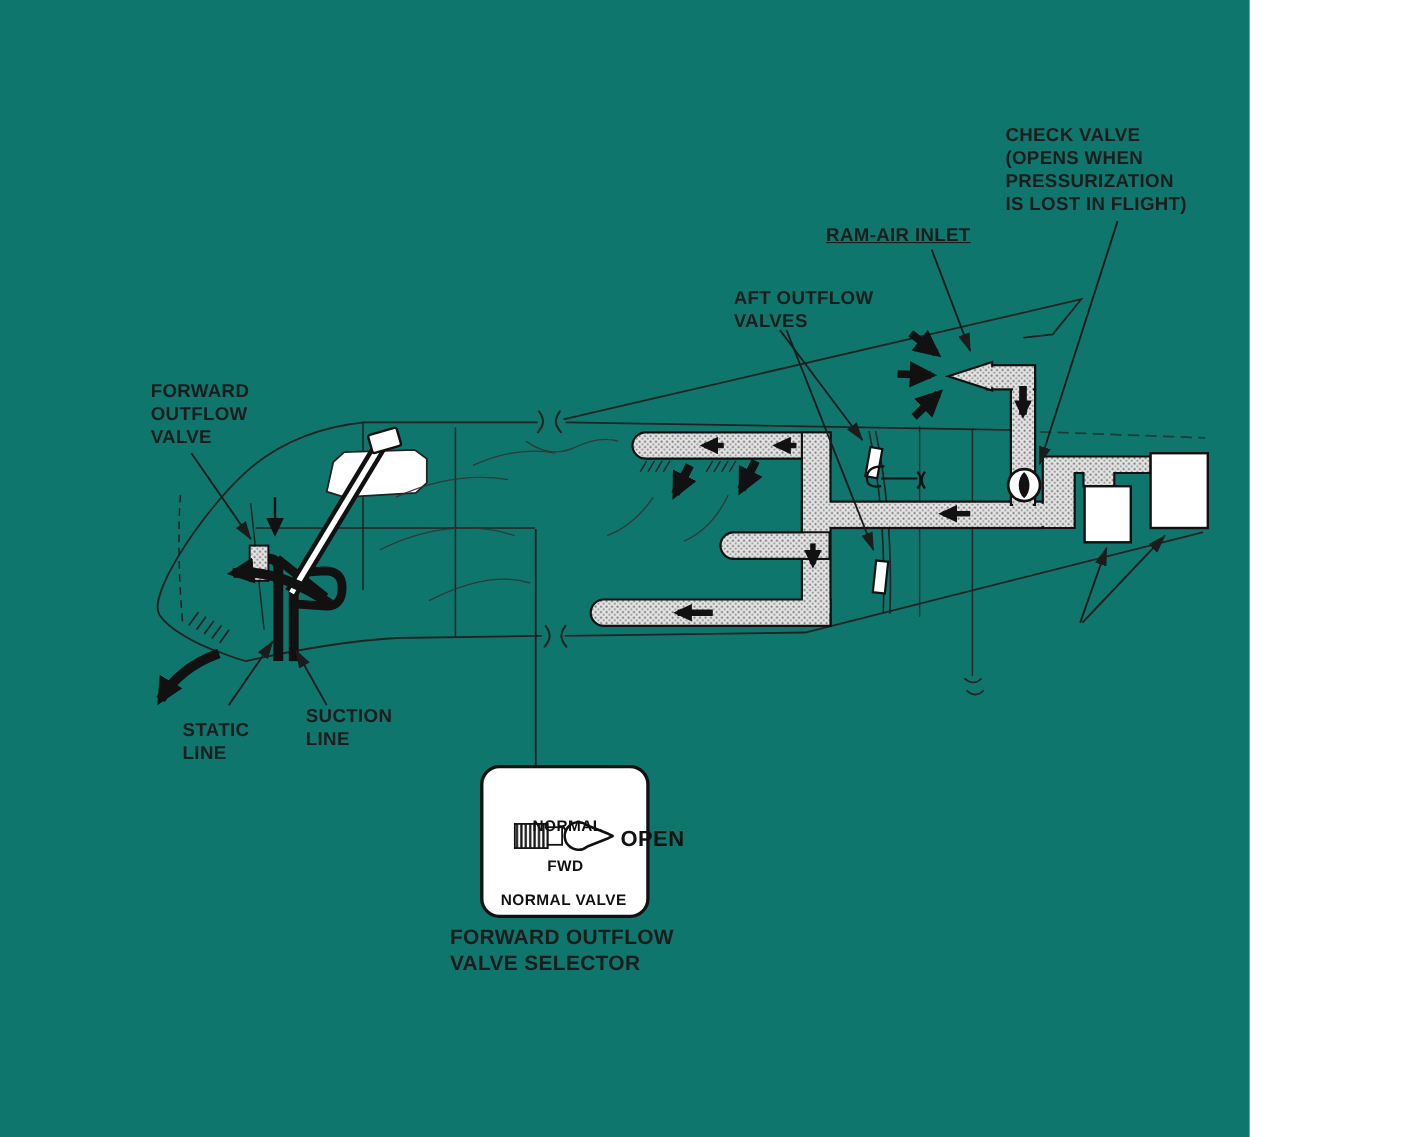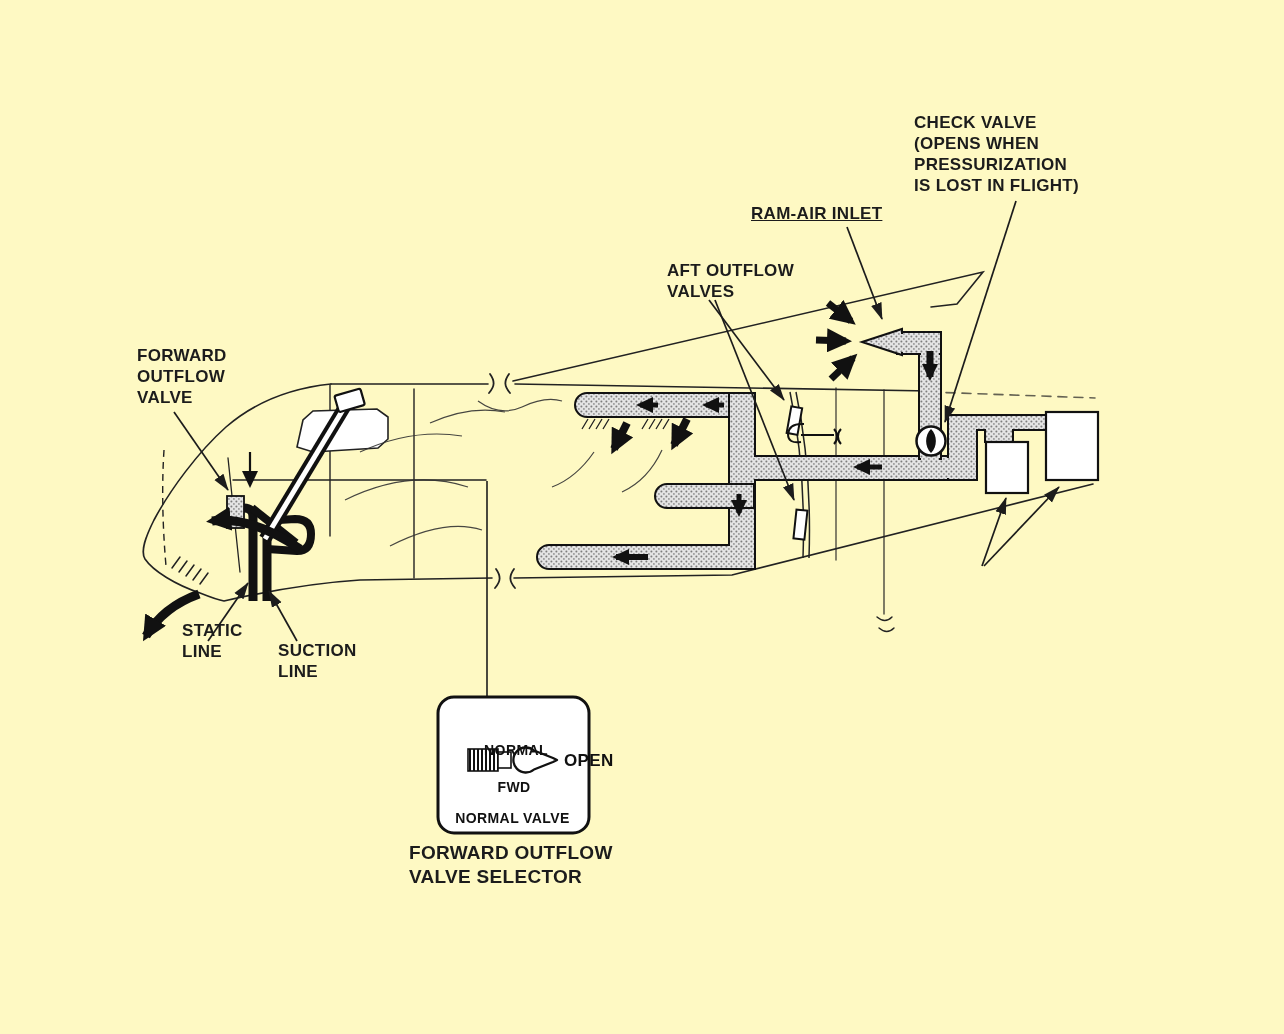--- a/index.html
+++ b/index.html
@@ -1,16 +1,16 @@
 <!DOCTYPE html>
 <html><head>
 <meta charset="utf-8">
 <style>
   html,body{margin:0;padding:0;background:#fff;}
-  .canvas{position:relative;width:1284px;height:1034px;background:#fef9c3;overflow:hidden;
+  .canvas{position:relative;width:1136px;height:1034px;background:#0f766e;overflow:hidden;
           font-family:"Liberation Sans", sans-serif;}
   svg{position:absolute;left:0;top:0;}
   .lbl{position:absolute;font:700 17px/1.24 "Liberation Sans",sans-serif;color:#1c1c1c;
        white-space:pre-line;letter-spacing:.3px;}
   .panel-lbl{position:absolute;font:700 14px/1.1 "Liberation Sans",sans-serif;color:#111;
        white-space:pre-line;letter-spacing:.4px;}
   .centered{text-align:center;}
   .title{position:absolute;font:700 19.5px/1.2 "Liberation Sans",sans-serif;color:#1c1c1c;
        letter-spacing:1.1px;}
 </style>
@@ -212,26 +212,26 @@
 <div class="lbl" style="left:914px;top:112px;">CHECK VALVE
 (OPENS WHEN
 PRESSURIZATION
 IS LOST IN FLIGHT)</div>
 <div class="lbl" style="left:751px;top:203px;text-decoration:underline;">RAM-AIR INLET</div>
 <div class="lbl" style="left:137px;top:345px;">FORWARD
 OUTFLOW
 VALVE</div>
 <div class="lbl" style="left:667px;top:260px;">AFT OUTFLOW
 VALVES</div>
-<div class="lbl" style="left:166px;top:620px;margin-left:16px;">STATIC
+<div class="lbl" style="left:166px;top:653px;">STATIC
 LINE</div>
 <div class="lbl" style="left:278px;top:640px;">SUCTION
 LINE</div>
 <div class="lbl" style="left:409px;top:841px;font-size:19px;">FORWARD OUTFLOW
 VALVE SELECTOR</div>
 
 <div class="panel-lbl centered" style="left:476px;top:705px;width:80px;margin-top:38px;">NORMAL</div>
-<div class="panel-lbl" style="left:564px;top:752px;font-size:17px;">OPEN</div>
+<div class="panel-lbl" style="left:564px;top:752px;font-size:20px;">OPEN</div>
 <div class="panel-lbl centered" style="left:484px;top:780px;width:60px;">FWD</div>
 <div class="panel-lbl centered" style="left:437px;top:811px;width:151px;">NORMAL VALVE</div>
 
 
 </div>
 
 </body></html>

